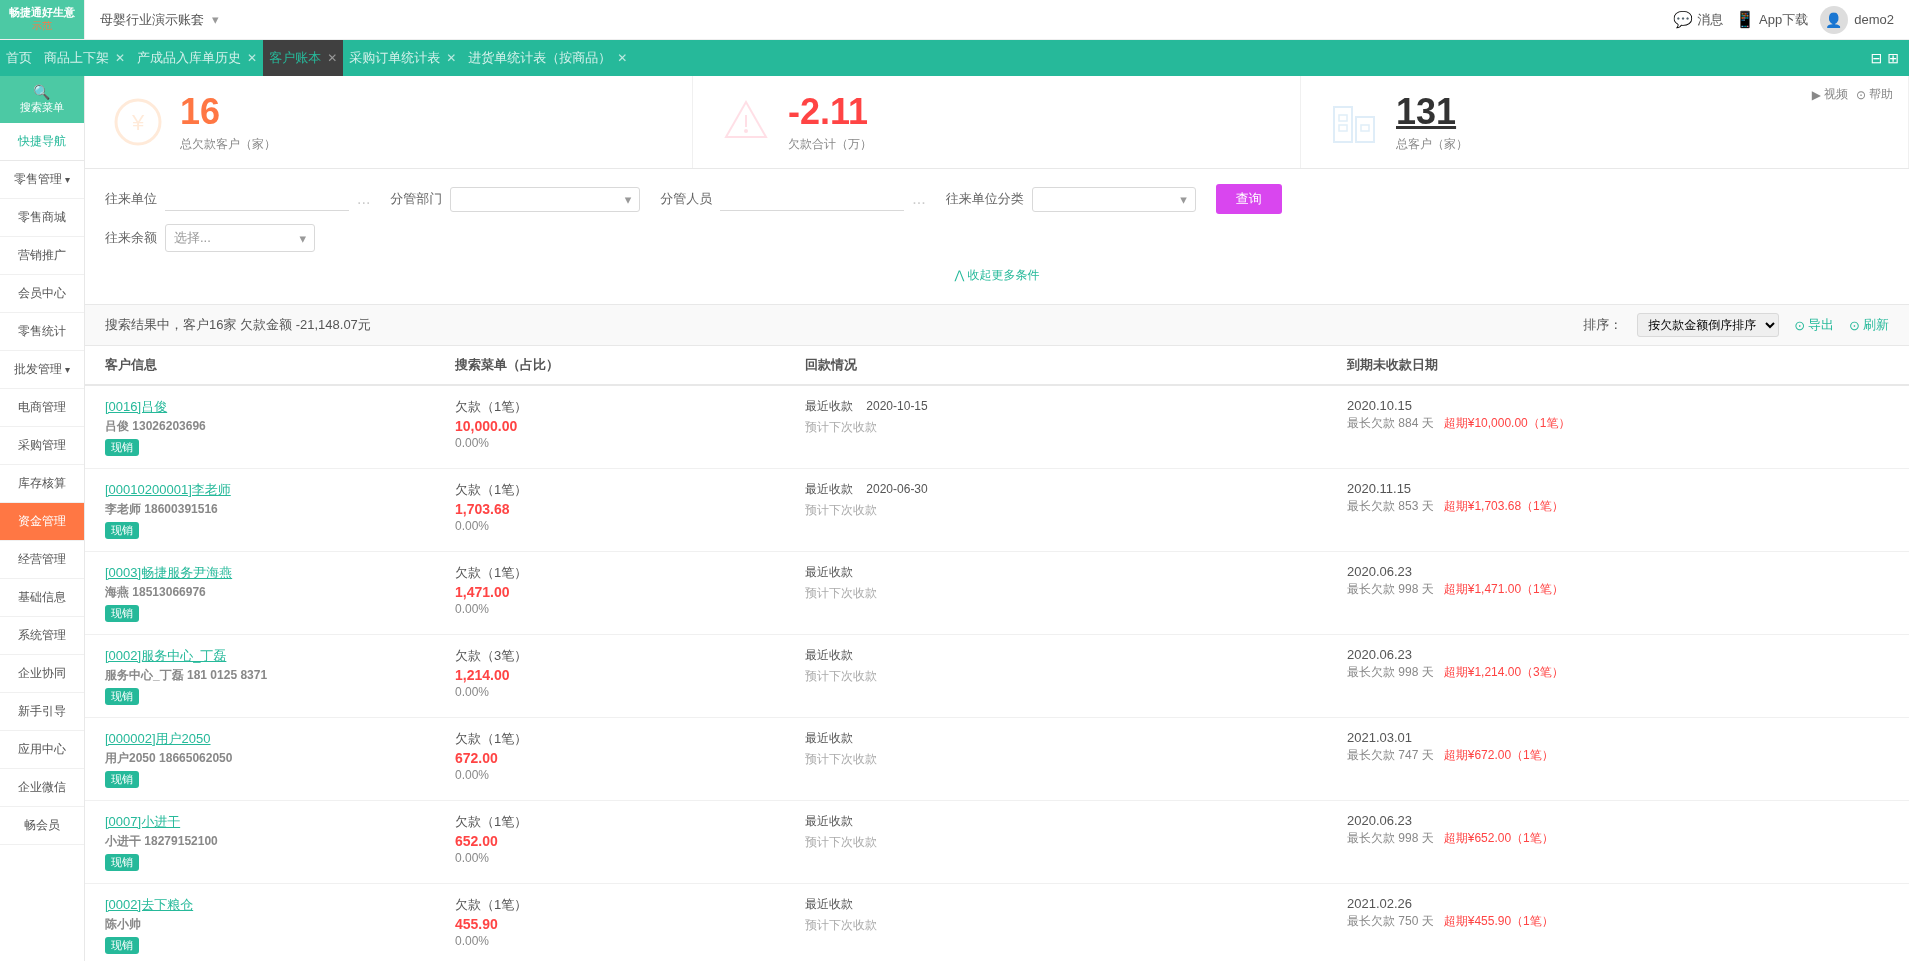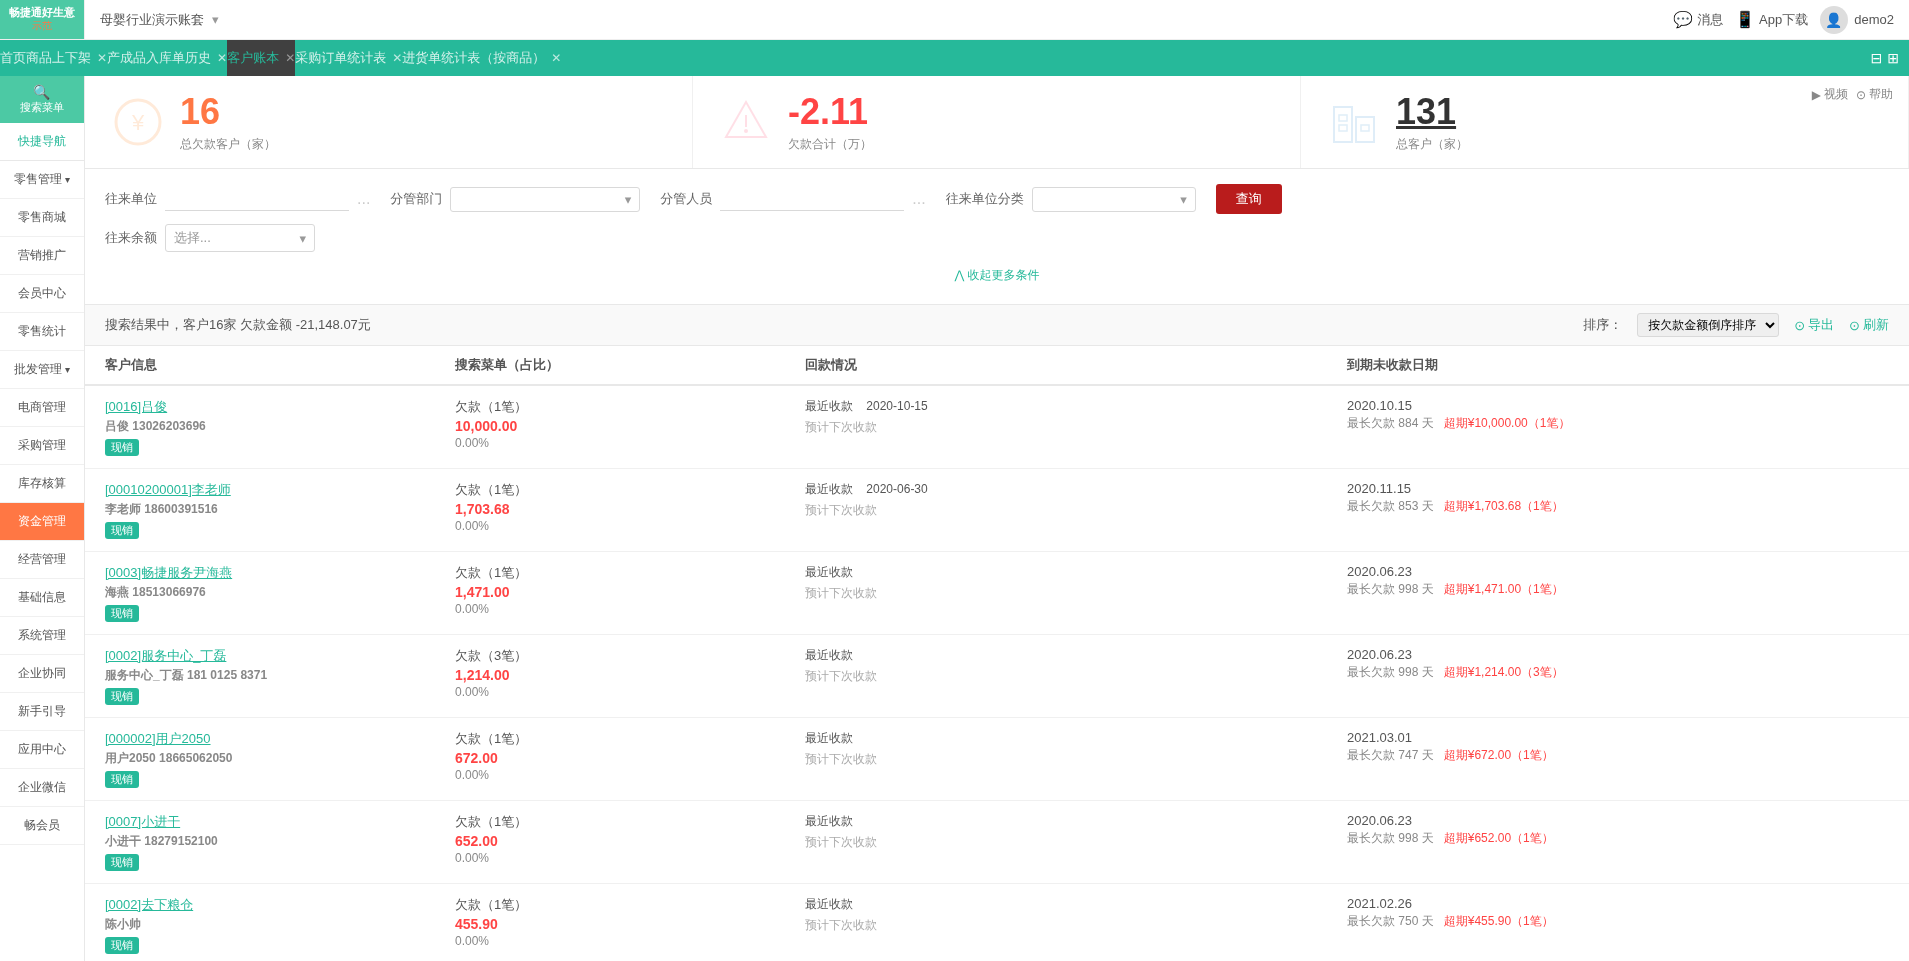--- a/index.html
+++ b/index.html
@@ -11,21 +11,21 @@
     
     .main-area { display: flex; flex: 1; overflow: hidden; }
     .sidebar { width: 85px; background: #fff; border-right: 1px solid #e8e8e8; display: flex; flex-direction: column; overflow-y: auto; }
     .sidebar-search { background: #4cc9a4; color: #fff; padding: 8px 5px; text-align: center; font-size: 12px; cursor: pointer; }
     .sidebar-item { padding: 10px 5px; text-align: center; font-size: 12px; color: #555; cursor: pointer; border-bottom: 1px solid #f0f0f0; }
     .sidebar-item.active { background: #ff7744; color: #fff; }
     .sidebar-item-with-arrow { display: flex; align-items: center; justify-content: center; gap: 3px; }
     
     
     .tab-bar { background: #26b99a; display: flex; align-items: center; height: 36px; }
-    .tab { display: flex; align-items: center; padding: 0 0; height: 100%; color: rgba(255,255,255,0.8); font-size: 13px; cursor: pointer; gap: 6px; }
+    .tab { display: flex; align-items: center; padding: 0 6px; height: 100%; color: rgba(255,255,255,0.8); font-size: 13px; cursor: pointer; gap: 6px; }
     .tab.active { background: #404040; color: #26b99a; }
     .tab .close-btn { color: rgba(255,255,255,0.7); font-size: 12px; cursor: pointer; }
     .tab.active .close-btn { color: #999; }
     .tab-bar-right { margin-left: auto; display: flex; align-items: center; padding-right: 10px; gap: 5px; }
     
     
     .content-area { flex: 1; overflow-y: auto; padding: 0; background: #f5f5f5; }
     
     
     .stats-bar { display: flex; background: #fff; border-bottom: 1px solid #e8e8e8; }
@@ -41,21 +41,21 @@
     .stat-info { flex-direction: column; }
     .stat-top-right { position: absolute; top: 10px; right: 15px; display: flex; gap: 8px; font-size: 12px; color: #888; }
     .stat-top-right span { cursor: pointer; display: flex; align-items: center; gap: 3px; }
     
     
     .filter-bar { background: #fff; padding: 15px 20px; border-bottom: 1px solid #e8e8e8; }
     .filter-row { display: flex; align-items: center; gap: 20px; margin-bottom: 10px; flex-wrap: wrap; }
     .filter-item { display: flex; align-items: center; gap: 8px; min-width: 200px; }
     .filter-label { color: #666; font-size: 13px; white-space: nowrap; }
     .filter-input { flex: 1; border: none; border-bottom: 1px solid #d9d9d9; padding: 4px 8px; font-size: 13px; outline: none; min-width: 120px; }
-    .search-btn { background: #b91c1c; color: #fff; border: none; padding: 6px 20px; border-radius: 3px; cursor: pointer; font-size: 13px; }
+    .search-btn { background: #d946ef; color: #fff; border: none; padding: 6px 20px; border-radius: 3px; cursor: pointer; font-size: 13px; }
     .collapse-row { text-align: center; color: #26b99a; font-size: 12px; cursor: pointer; padding: 5px; }
     
     
     .results-bar { display: flex; align-items: center; justify-content: space-between; padding: 8px 20px; background: #f9f9f9; border-bottom: 1px solid #e8e8e8; }
     .results-text { font-size: 13px; color: #555; }
     .results-actions { display: flex; align-items: center; gap: 15px; font-size: 13px; color: #555; }
     .sort-select { border: 1px solid #d9d9d9; padding: 3px 6px; font-size: 12px; border-radius: 3px; }
     .action-btn { color: #26b99a; cursor: pointer; display: flex; align-items: center; gap: 3px; }
     
     

